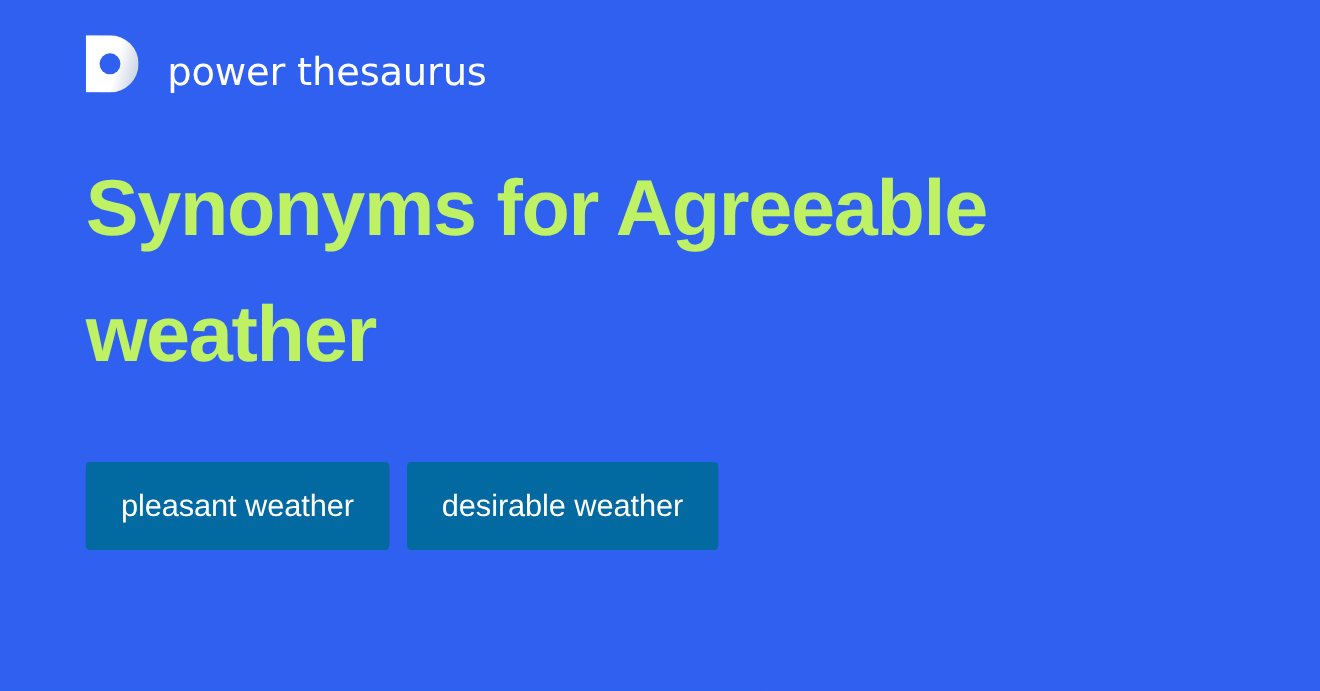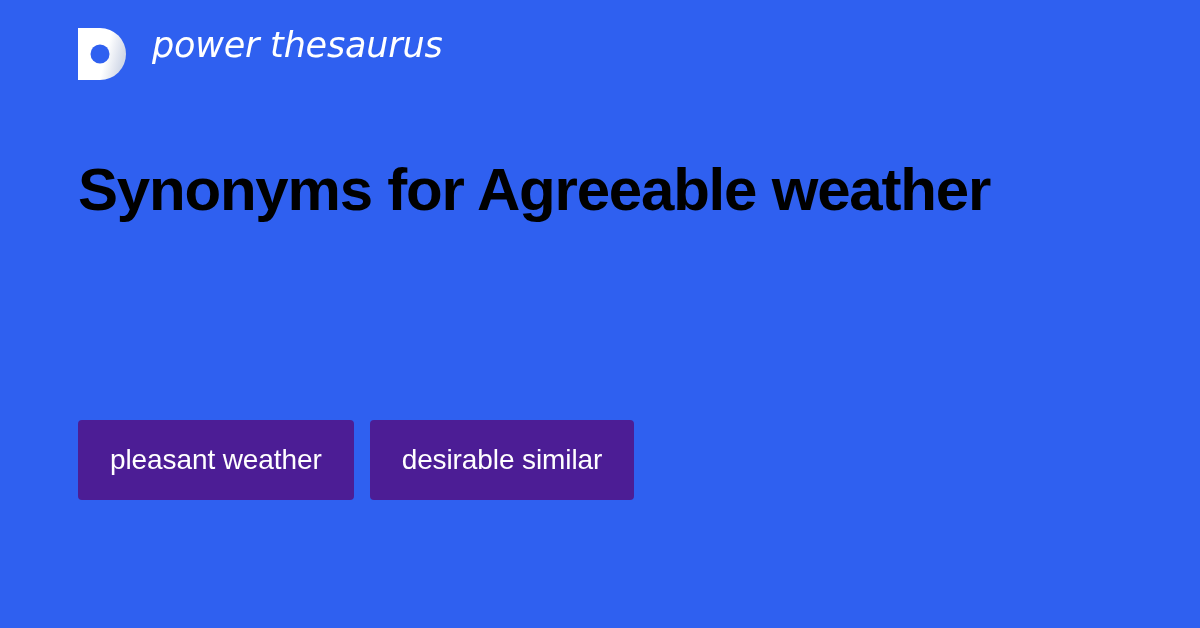--- a/index.html
+++ b/index.html
@@ -23,23 +23,22 @@
     background: #2f60f0;
     box-sizing: border-box;
   }
 
   
   .brand {
     position: absolute;
     left: 78px;
     top: 28px;
     display: flex;
-    align-items: flex-start;
+    align-items: flex-end;
     height: 56px;
-    font-style: italic;
   }
   .brand-mark {
     width: 48px;
     height: 52px;
     display: block;
     flex: 0 0 auto;
   }
   .brand-name {
     margin-left: 26px;
     color: #ffffff;
@@ -51,22 +50,22 @@
     font-family: "DejaVu Sans", sans-serif;
   }
 
   
   .headline {
     position: absolute;
     left: 78px;
     top: 133px;
     width: 1000px;
     margin: 0;
-    color: #000000;
-    font-size: 60px;
+    color: #bef264;
+    font-size: 72px;
     line-height: 114px;
     font-weight: 700;
     letter-spacing: -1.2px;
     font-family: "Liberation Sans", sans-serif;
   }
 
   
   .chips {
     position: absolute;
     left: 78px;
@@ -77,21 +76,21 @@
     gap: 16px 16px;
     align-content: flex-start;
   }
   .chip {
     box-sizing: border-box;
     height: 80px;
     display: flex;
     align-items: center;
     justify-content: center;
     padding: 0 32px;
-    background: #4c1d95;
+    background: #0369a1;
     border-radius: 4px;
     color: #ffffff;
     font-size: 28px;
     line-height: 1;
     font-weight: 400;
     letter-spacing: -0.1px;
     white-space: nowrap;
     font-family: "Liberation Sans", sans-serif;
   }
 </style>
@@ -113,16 +112,16 @@
       <path d="M22 0 h-10 v52 h10 a26 26 0 0 0 0 -52 z" fill="url(#bowlGrad)"></path>
       <circle cx="22" cy="26" r="9.5" fill="#2f60f0"></circle>
     </svg>
     <span class="brand-name">power thesaurus</span>
   </div>
 
   <h1 class="headline">Synonyms for Agreeable weather</h1>
 
   <div class="chips">
     <div class="chip">pleasant weather</div>
-    <div class="chip">desirable similar</div>
+    <div class="chip">desirable weather</div>
   </div>
 
 </div>
 
 </body></html>

